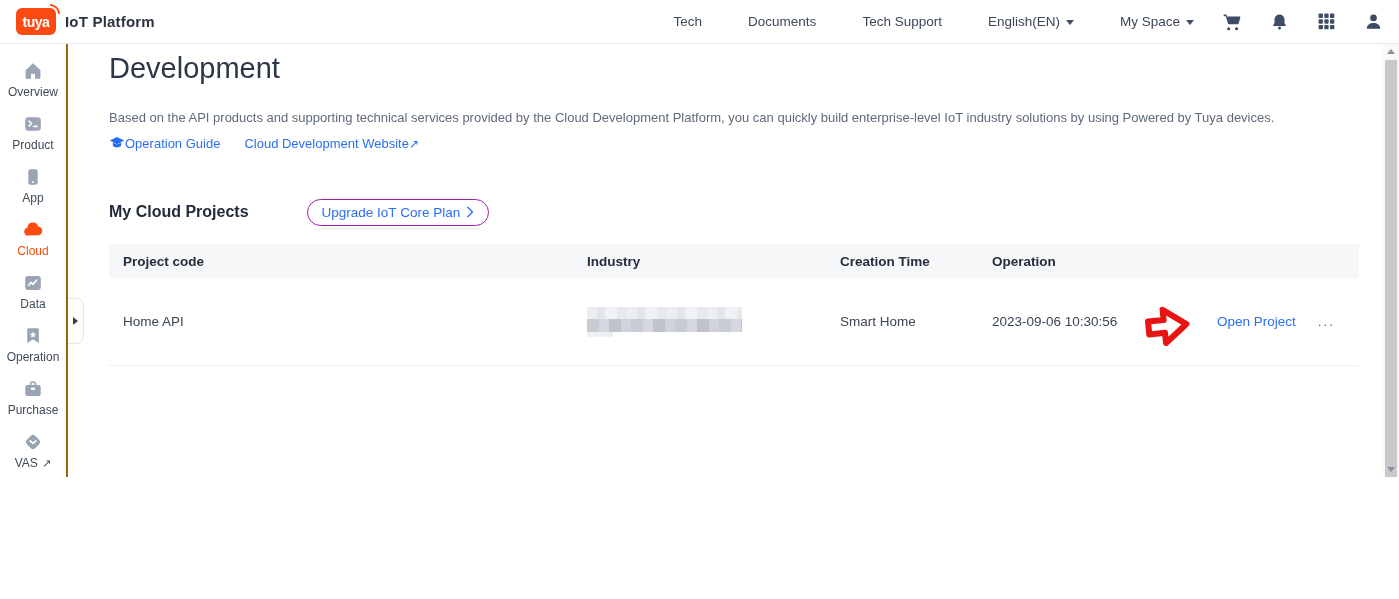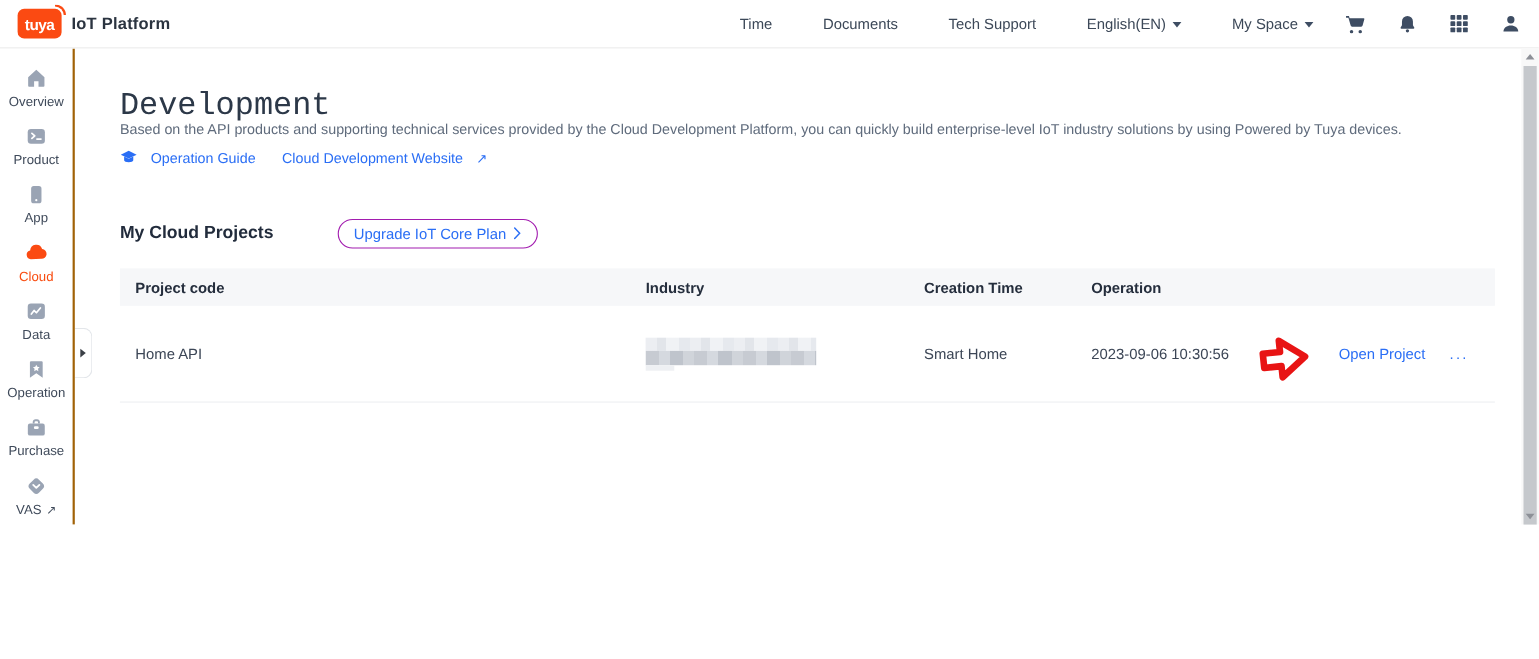--- a/index.html
+++ b/index.html
@@ -33,24 +33,24 @@
   .ext-glyph { font-size:11px; color:#3f4a5a; margin-left:1px; }
 
   .collapse-handle { position:absolute; left:68px; top:298px; width:16px; height:46px; background:#fff;
                      border:1px solid #e3e6ea; border-left:none; border-radius:0 8px 8px 0;
                      display:flex; align-items:center; justify-content:center; cursor:pointer; z-index:9; }
   .collapse-handle .tri { width:0; height:0; border-top:4px solid transparent; border-bottom:4px solid transparent;
                           border-left:5px solid #3a3f46; }
 
   
   .main { position:absolute; left:68px; top:44px; right:16px; bottom:0; background:#fff; }
-  .page-title { position:absolute; left:41px; top:36px; font-size:29px; font-weight:400; color:#2c3848;font-family:Liberation Mono, monospace; }
+  .page-title { position:absolute; left:41px; top:8px; font-size:29px; font-weight:400; color:#2c3848; }
   .page-desc { position:absolute; left:41px; top:66px; font-size:13px; color:#5f6b7c; }
   .links-row { position:absolute; left:41px; top:92px; display:flex; align-items:center; gap:24px; }
-  .blue-link { display:flex; align-items:center; gap:12px; font-size:13px; color:#2a6ef5; cursor:pointer; }
+  .blue-link { display:flex; align-items:center; gap:0; font-size:13px; color:#2a6ef5; cursor:pointer; }
   .blue-link .ext { font-size:12px; }
 
   .section-row { position:absolute; left:41px; top:152px; right:24px; height:32px; display:flex; align-items:center;gap:44px; }
   .section-title { font-size:16px; font-weight:bold; color:#222c3c; }
   .pill-btn { margin-left:14px; display:flex; align-items:center; gap:7px; border:1px solid #a21caf;
               border-radius:15px; padding:5px 14px; font-size:13.5px; color:#2a6ef5; background:#fff; cursor:pointer; }
   .create-btn { margin-left:auto; background:#1663f5; color:#fff; font-size:13.5px; border:none;
                 border-radius:4px; padding:8px 17px; cursor:pointer; font-family:inherit; }
 
   .table { position:absolute; left:41px; top:200px; right:24px; }
@@ -90,21 +90,21 @@
 
   <div class="header">
     <div class="logo-box">
       <span>tuya</span>
       <div class="logo-arc"></div>
     </div>
     <div class="brand">IoT Platform</div>
 
     <div class="header-right">
       <div class="nav-item">
-          <span>Time</span>
+          <span>Tech</span>
         </div>
       <div class="nav-item">
           <span>Documents</span>
         </div>
       <div class="nav-item">
           <span>Tech Support</span>
         </div>
       <div class="nav-item">
         <span>English(EN)</span>
         <span class="caret"></span>

